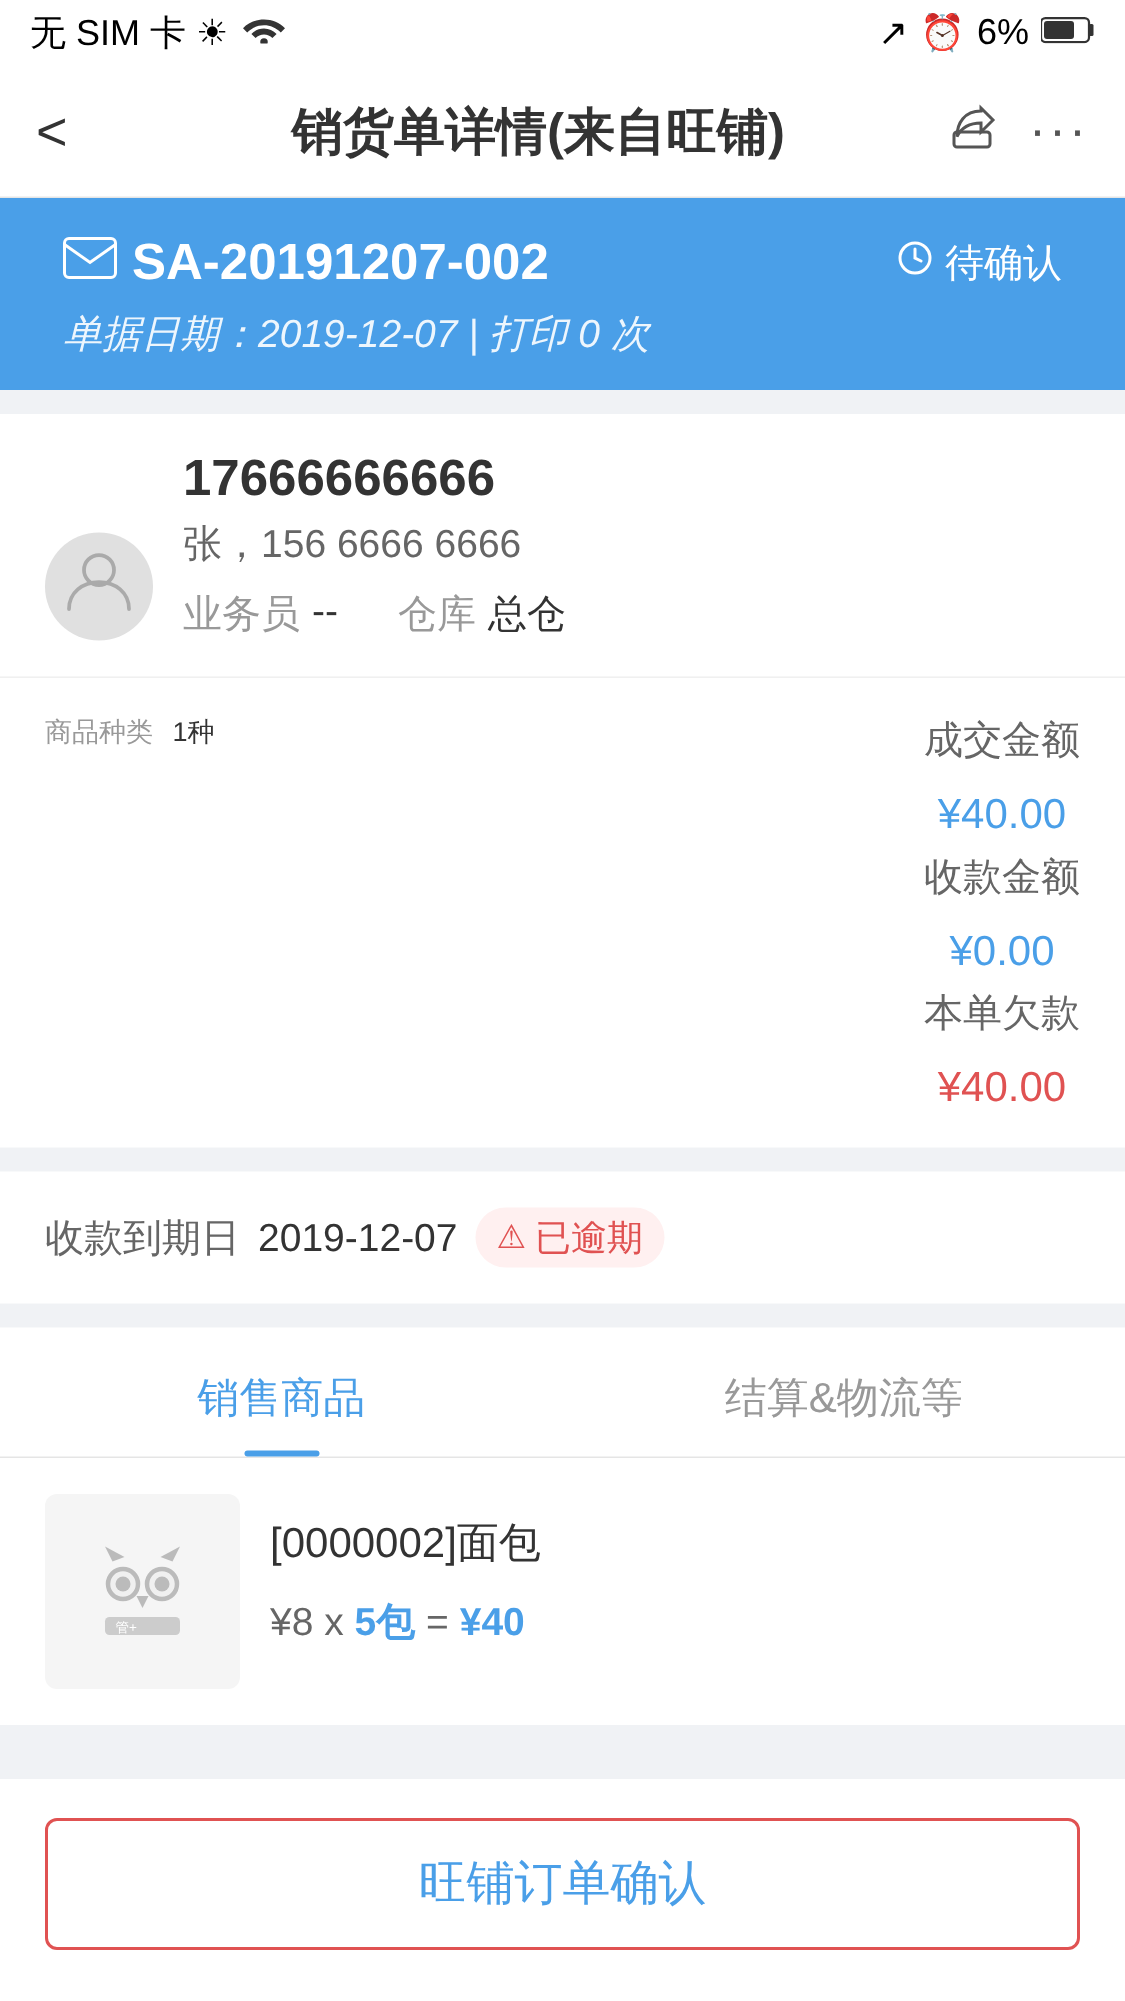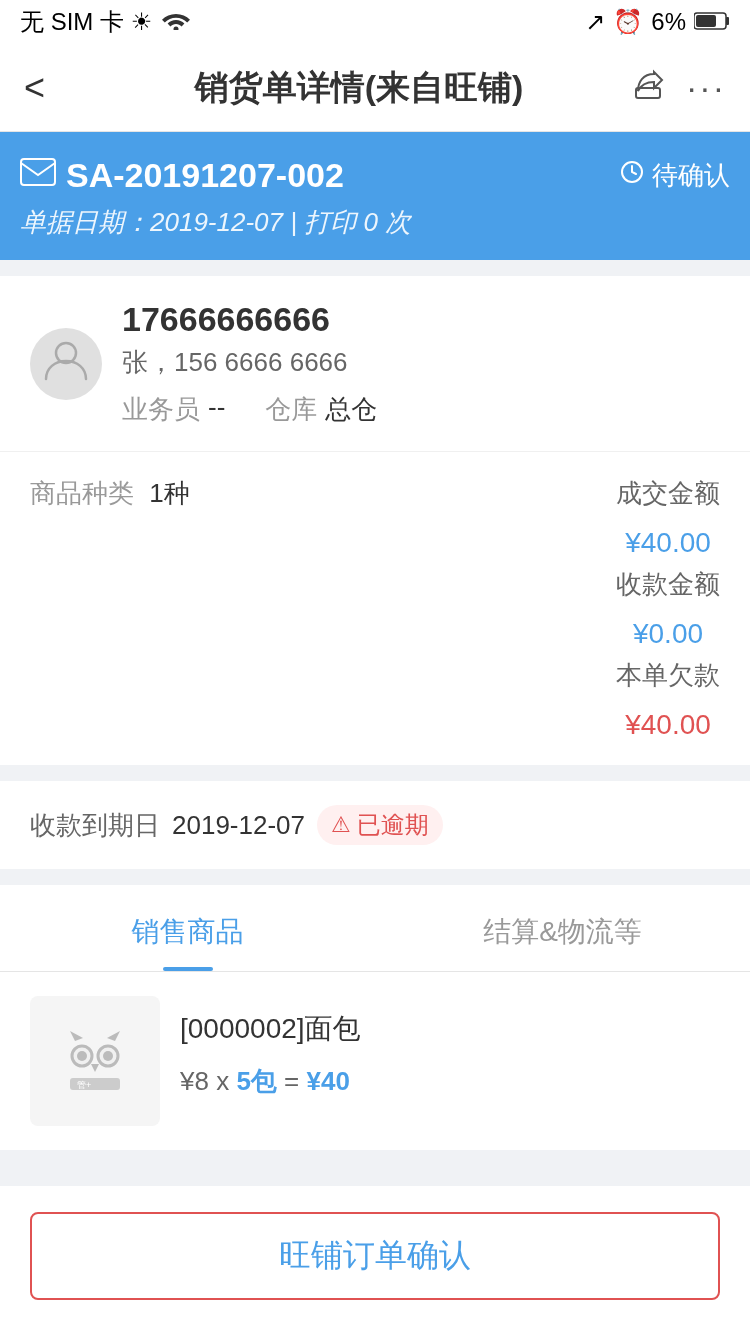--- a/index.html
+++ b/index.html
@@ -37,21 +37,21 @@
       padding: 0 24px;
       border-bottom: 1px solid #e5e5e5;
     }
     .nav-back { font-size: 36px; color: #333; cursor: pointer; width: 60px; }
     .nav-title { font-size: 34px; font-weight: 600; color: #333; flex: 1; text-align: center; }
     .nav-actions { display: flex; align-items: center; gap: 20px; }
 
     
     .order-header {
       background: #4a9fe8;
-      padding: 24px 20px 20px;
+      padding: 24px 42px 20px;
       margin-top: 0;
     }
     .order-header-top {
       display: flex;
       justify-content: space-between;
       align-items: center;
     }
     .order-id {
       font-size: 34px;
       font-weight: 700;
@@ -77,21 +77,21 @@
     
     .white-card {
       background: #fff;
       margin-top: 16px;
       padding: 24px 30px;
     }
 
     
     .customer-section {
       display: flex;
-      align-items: center;
+      align-items: flex-end;
       gap: 20px;
     }
     .avatar {
       width: 72px;
       height: 72px;
       border-radius: 50%;
       background: #e0e0e0;
       display: flex;
       align-items: center;
       justify-content: center;
@@ -111,21 +111,21 @@
     .meta-item { display: flex; gap: 8px; }
     .meta-label { color: #999; }
     .meta-value { color: #333; }
 
     
     .stats-section {
       display: flex;
       justify-content: space-between;
       align-items: flex-start;
     }
-    .stats-left { font-size: 26px; color: #666; }
+    .stats-left { font-size: 18px; color: #666; }
     .stats-label { color: #999; }
     .stats-value { color: #333; margin-left: 8px; }
     .stats-right { display: flex; flex-direction: column; gap: 8px; text-align: right; }
     .stat-row { display: flex; justify-content: flex-end; gap: 16px; font-size: 26px; align-items: center; flex-direction: column; }
     .stat-name { color: #666; }
     .stat-amount { color: #4a9fe8; font-size: 28px; }
     .stat-amount-red { color: #e05252; font-size: 28px; }
 
     
     .due-section {

